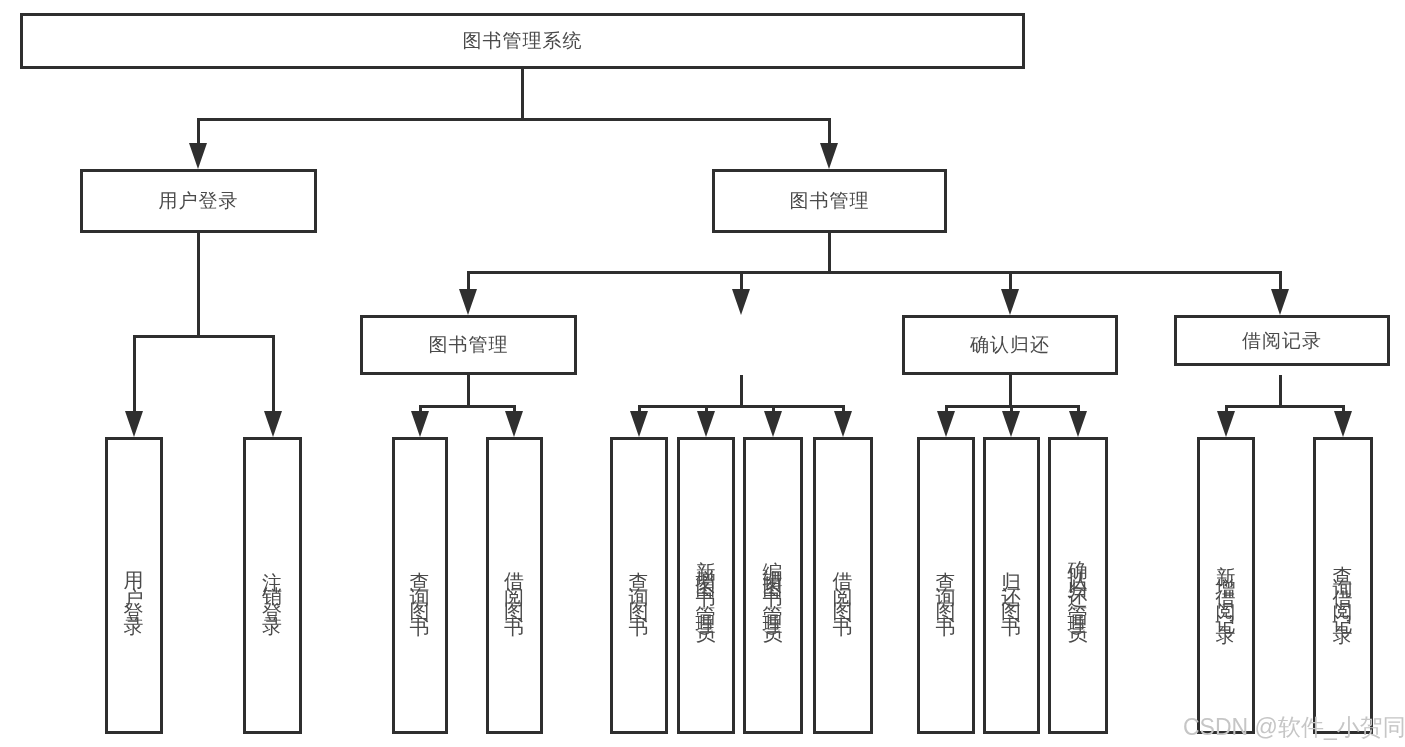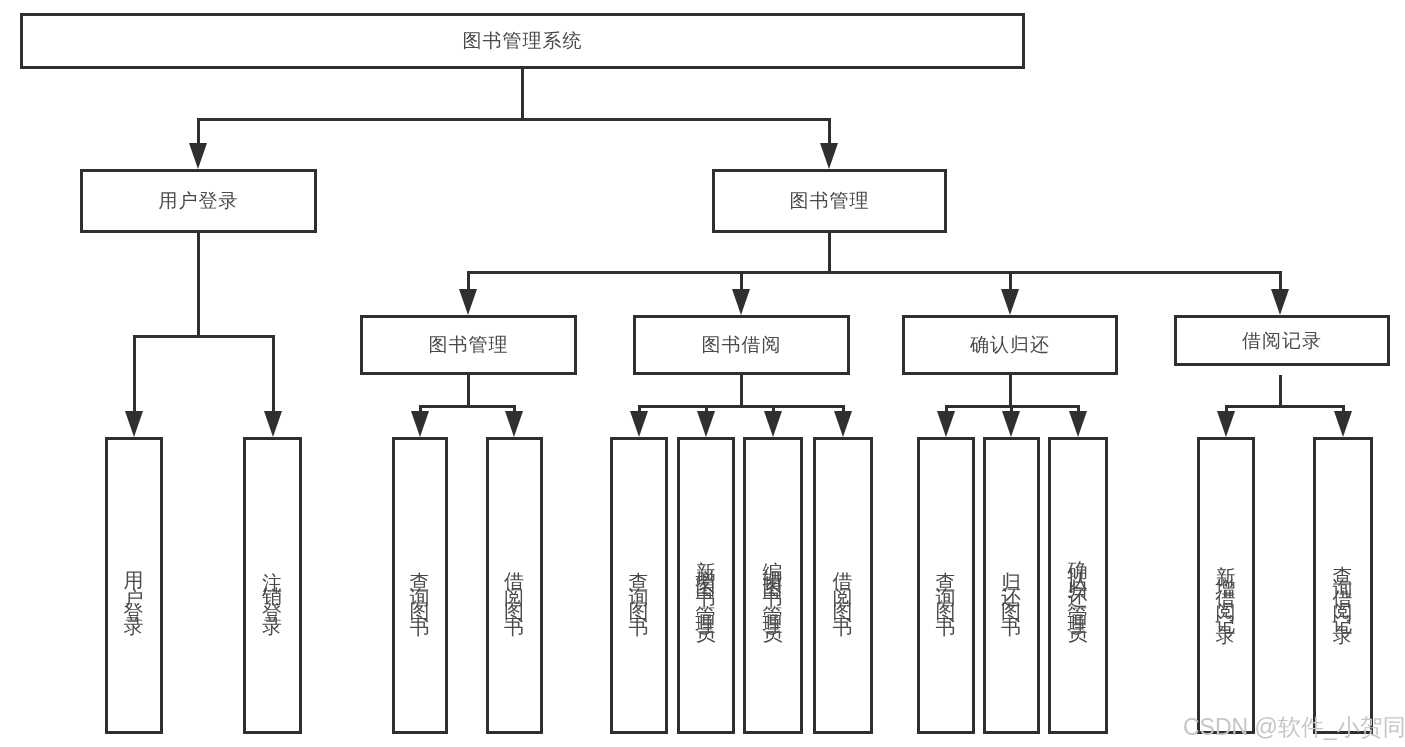--- a/index.html
+++ b/index.html
@@ -64,23 +64,20 @@
   <div class="arrow" style="left:459px;top:289px"></div>
   <div class="vline" style="left:740px;top:271px;height:21px"></div>
   <div class="arrow" style="left:732px;top:289px"></div>
   <div class="vline" style="left:1009px;top:271px;height:21px"></div>
   <div class="arrow" style="left:1001px;top:289px"></div>
   <div class="vline" style="left:1279px;top:271px;height:21px"></div>
   <div class="arrow" style="left:1271px;top:289px"></div>
 
   <div class="box hbox" style="left:360px;top:315px;width:217px;height:60px">
     <span class="lbl">图书管理</span>
-  </div>
-  <div class="box hbox" style="left:633px;top:315px;width:217px;height:60px">
-    <span class="lbl">图书借阅</span>
   </div>
   <div class="box hbox" style="left:902px;top:315px;width:216px;height:60px">
     <span class="lbl">确认归还</span>
   </div>
   <div class="box hbox" style="left:1174px;top:315px;width:216px;height:51px">
     <span class="lbl">借阅记录</span>
   </div>
 
   <div class="vline" style="left:467px;top:375px;height:30px"></div>
   <div class="hline" style="left:419px;top:405px;width:97px"></div>

